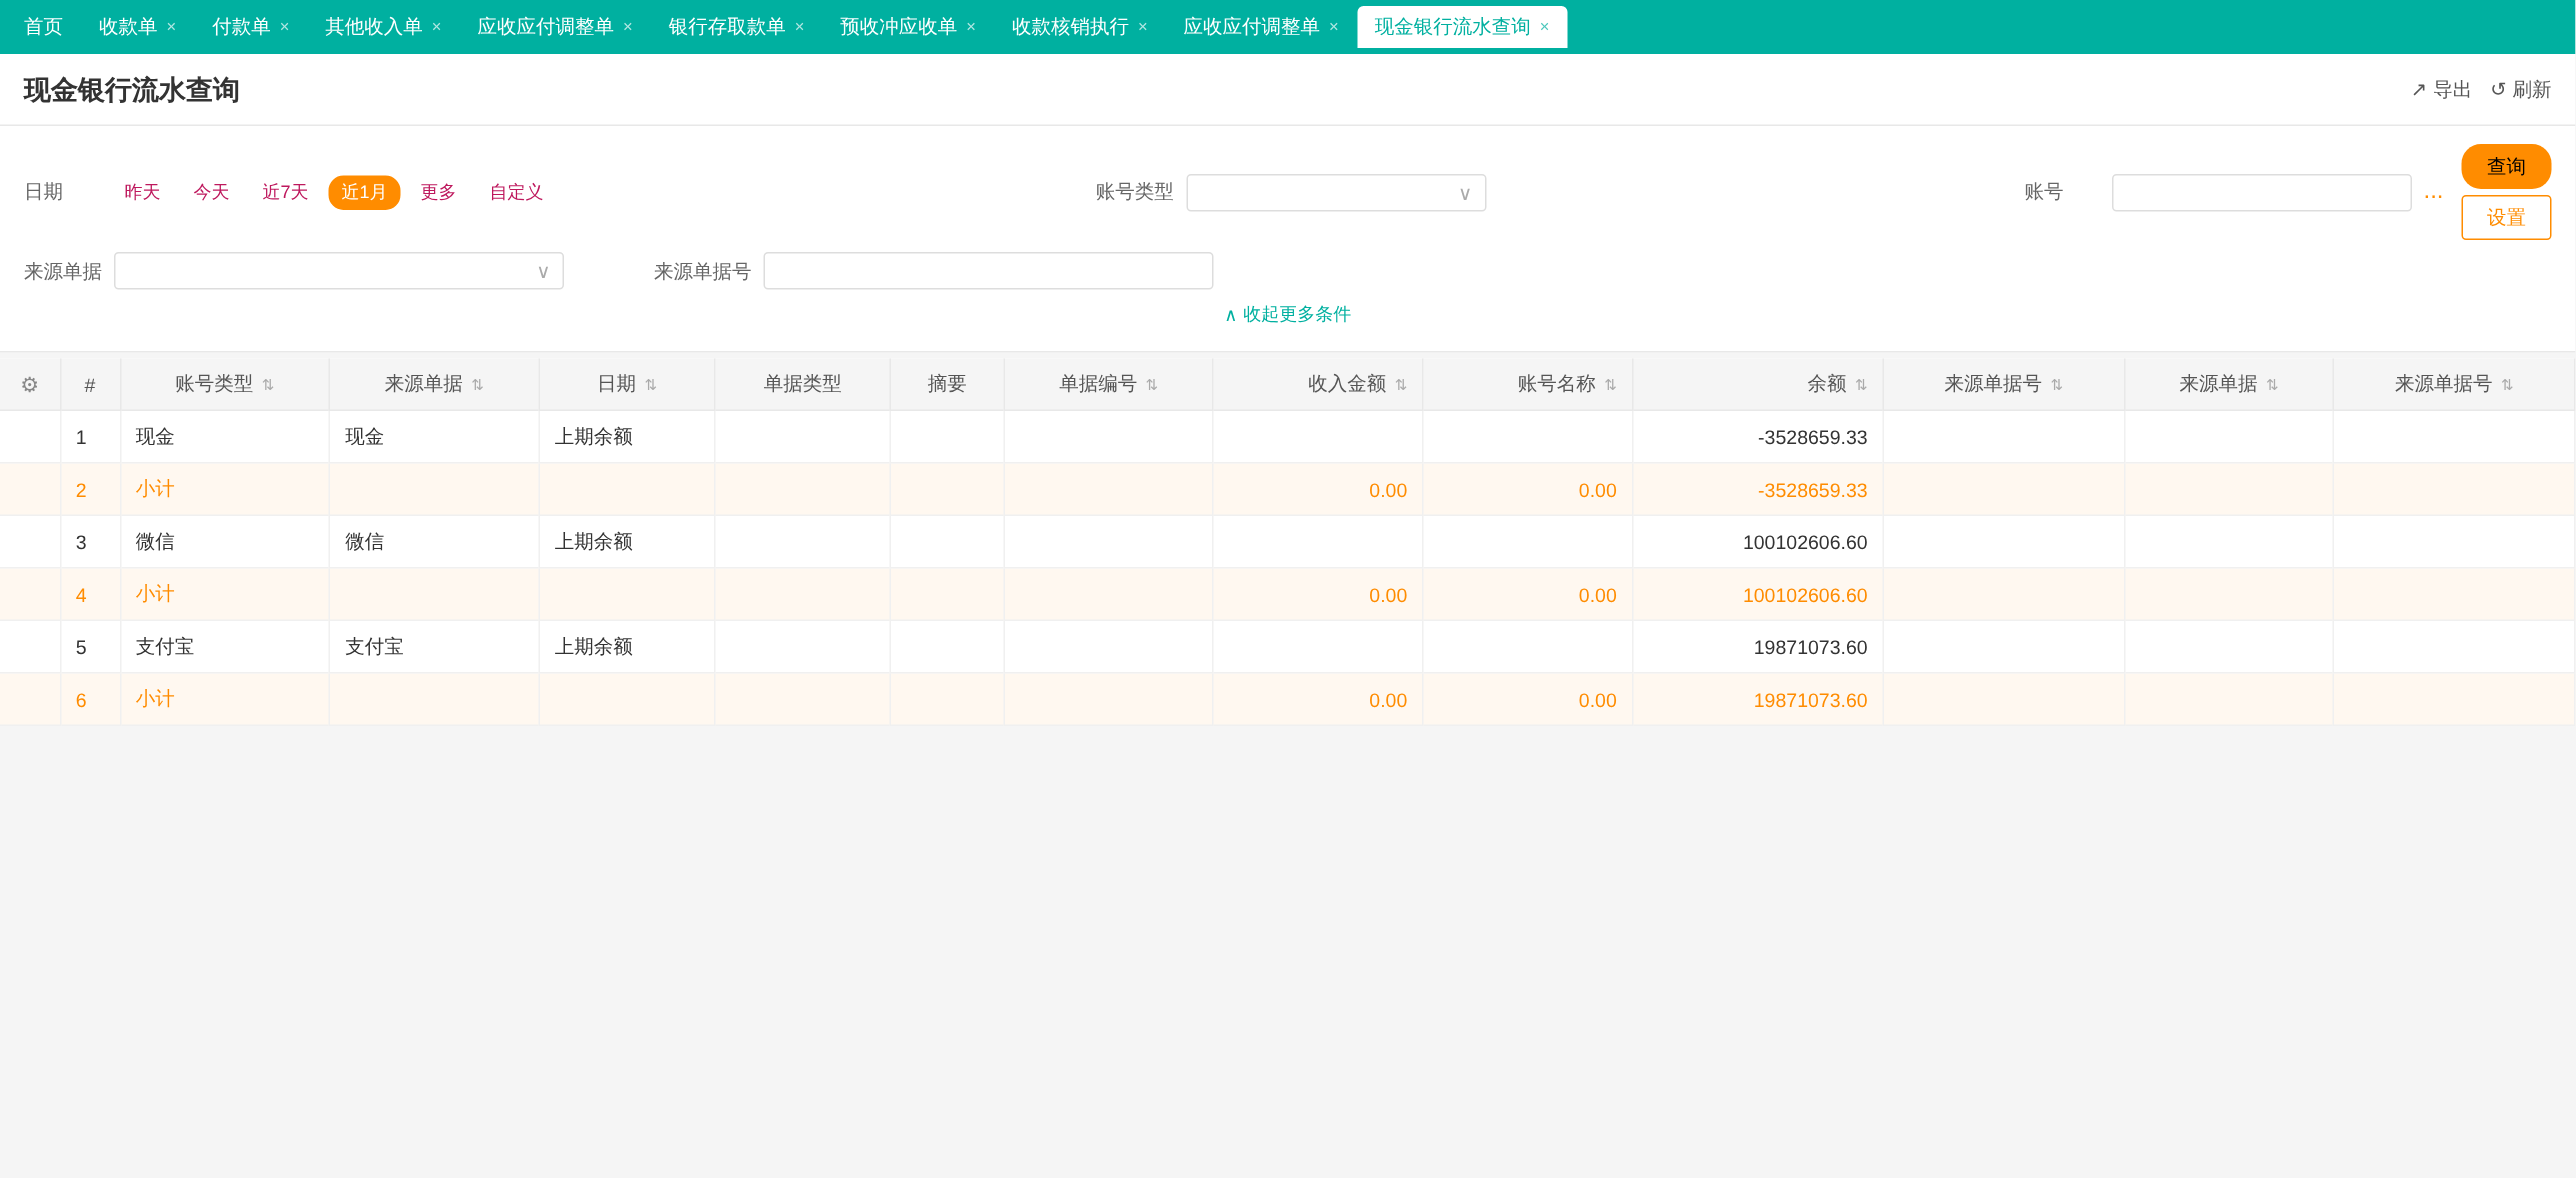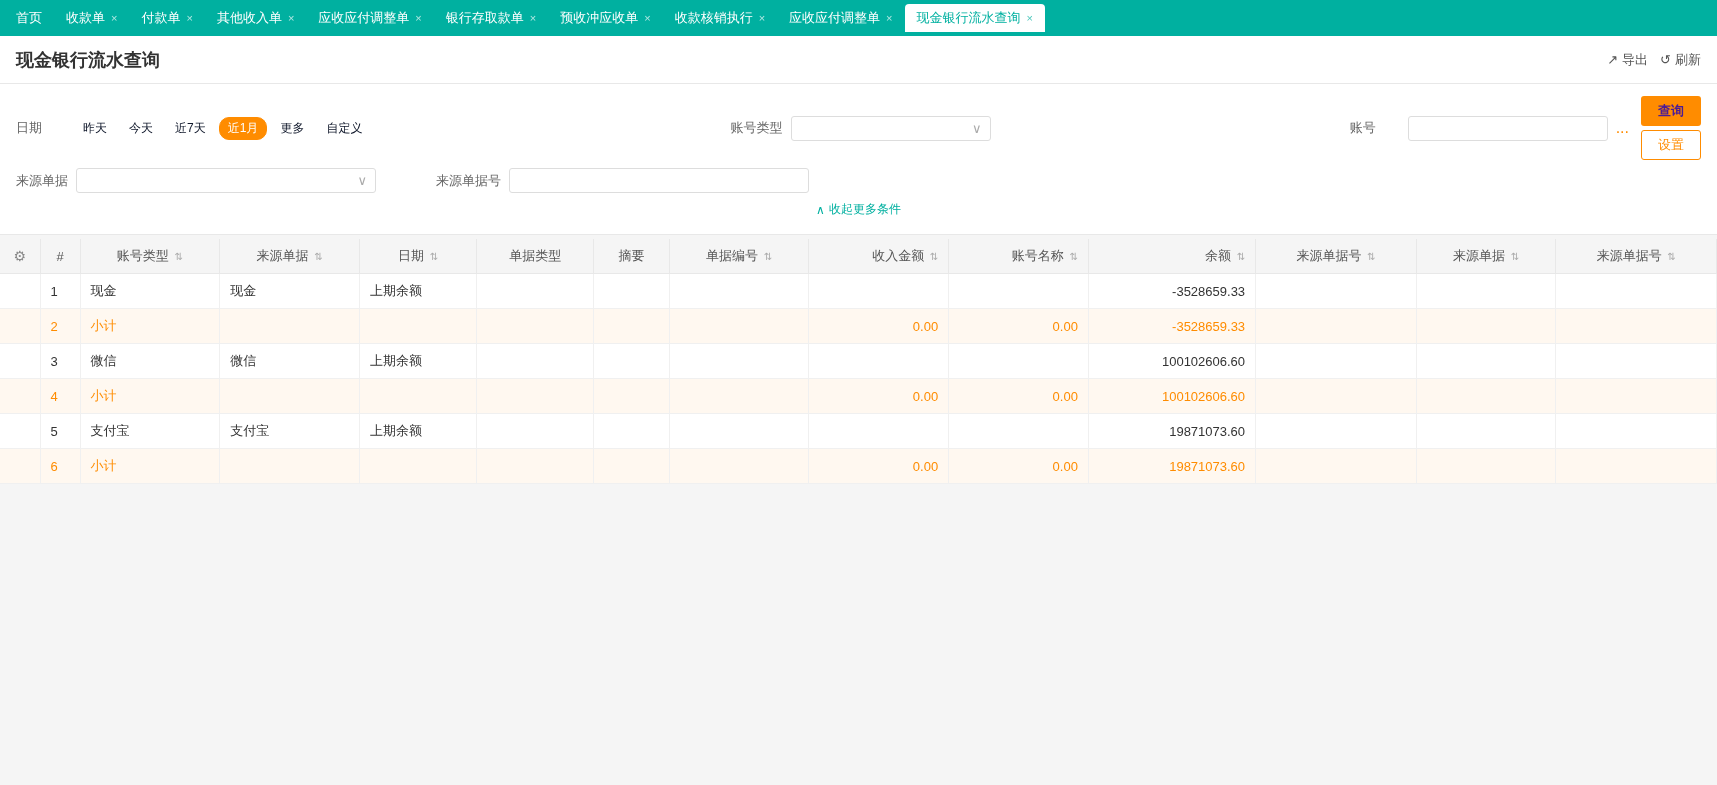--- a/index.html
+++ b/index.html
@@ -87,21 +87,21 @@
     .date-options {
       display: flex;
       gap: 4px;
       align-items: center;
     }
     .date-btn {
       padding: 2px 8px;
       border-radius: 3px;
       cursor: pointer;
       font-size: 12px;
-      color: #0f172a;
+      color: #be185d;
       border: 1px solid transparent;
     }
     .date-btn.active {
       background: #ff8c00;
       color: #fff;
       border-color: #ff8c00;
       border-radius: 10px;
     }
     .date-range {
       color: #555;
@@ -125,27 +125,26 @@
       min-width: 200px;
     }
     .dots-btn {
       color: #ff8c00;
       cursor: pointer;
       font-size: 16px;
       padding: 0 4px;
     }
     .query-btn {
       background: #ff8c00;
-      color: #4c1d95;
+      color: #000000;
       border: none;
-      border-radius: 3px;
+      border-radius: 13px;
       padding: 6px 16px;
       cursor: pointer;
       font-size: 13px;
-      font-weight: bold;
     }
     .settings-btn {
       background: #fff;
       color: #ff8c00;
       border: 1px solid #ff8c00;
       border-radius: 3px;
       padding: 5px 16px;
       cursor: pointer;
       font-size: 13px;
     }

